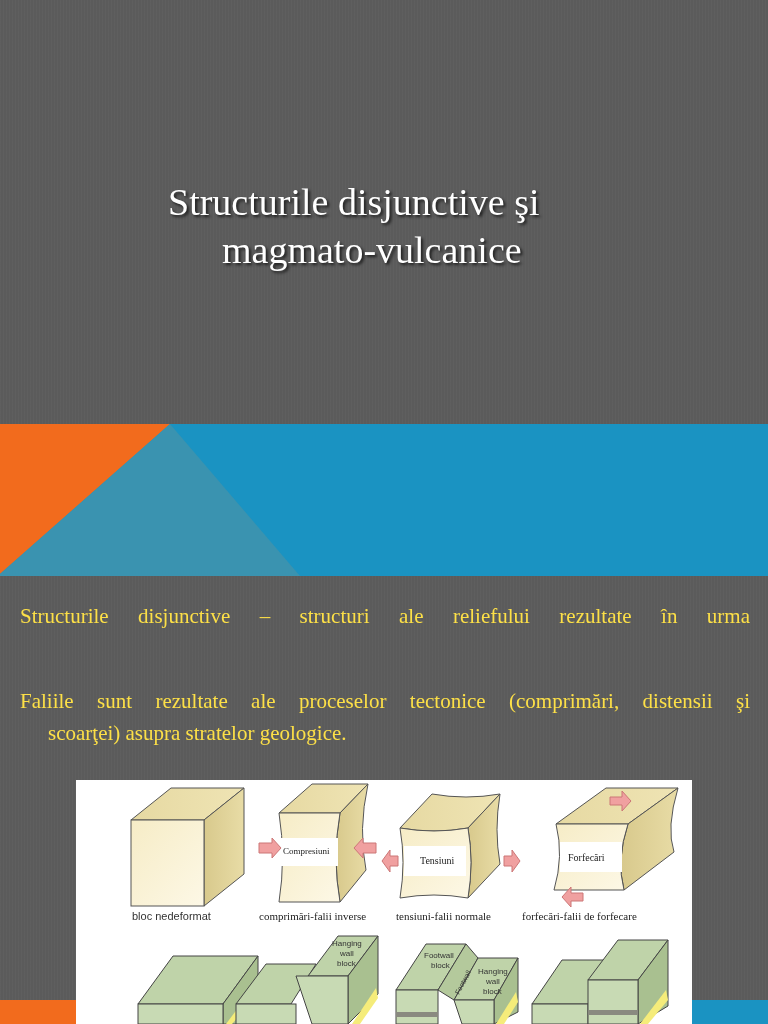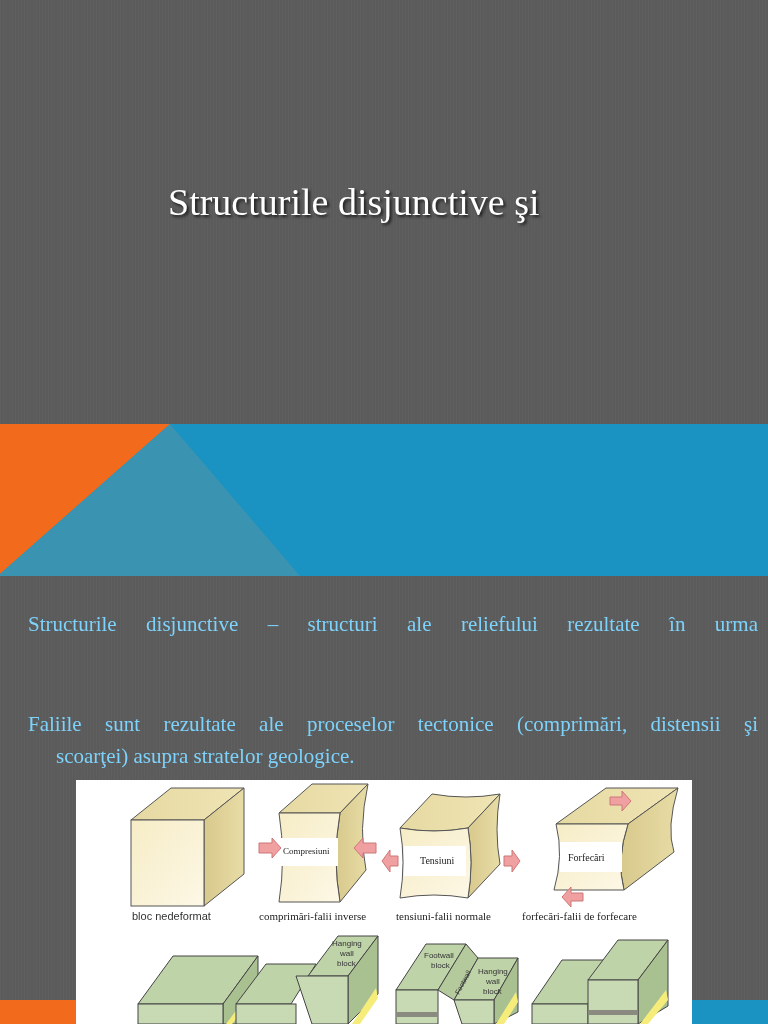--- a/index.html
+++ b/index.html
@@ -8,38 +8,39 @@
     background-image: repeating-linear-gradient(90deg, rgba(255,255,255,0.025) 0px, rgba(255,255,255,0.025) 1px, transparent 1px, transparent 3px);
     font-family:"Liberation Serif", "DejaVu Serif", serif; }
   .slide { position:absolute; left:0; width:768px;padding-left:28px; }
   .title-slide { top:0; height:424px; }
   .title { position:absolute; left:168px; top:178px; width:460px; color:#ffffff;
     font-size:38px; line-height:48px; text-shadow: 2px 2px 3px rgba(0,0,0,0.7); margin:0; font-weight:normal; }
   .title .l2 { display:block; padding-left:54px; }
   .band { position:absolute; left:0; top:424px; width:768px; height:152px; overflow:hidden; }
   .band svg { display:block; }
   .content-slide { top:576px; height:448px; }
-  .para { position:absolute; left:20px; width:730px; color:#7dd3fc; font-size:21px; line-height:32px;
-    text-align:justify; margin:8px; font-family:"Liberation Serif", serif; }
+  .para { position:absolute; left:20px; width:730px; color:#fde047; font-size:21px; line-height:32px;
+    text-align:justify; margin:0; font-family:"Liberation Serif", serif; }
   .para .indent { padding-left:28px; }
   .p1 { top:24px; }
-  .p2 { top:124px; }
+  .p2 { top:109px; }
   .figure { position:absolute; left:76px; top:780px; width:616px; height:244px; background:#ffffff; overflow:hidden; }
   .figure svg { display:block; }
   .bottom-orange { position:absolute; left:0; top:1000px; width:76px; height:24px; background:#f26b1d; }
   .bottom-blue { position:absolute; left:692px; top:1000px; width:76px; height:24px; background:#1a93c2; }
   .cap { font-family:"Liberation Serif", serif; fill:#222; }
   .capsans { font-family:"Liberation Sans", sans-serif; fill:#333; }
 </style>
 </head>
 <body>
 
 <div class="slide title-slide">
   <h1 class="title">
     <span>Structurile disjunctive şi</span>
+    <span class="l2">magmato-vulcanice</span>
   </h1>
 </div>
 
 <div class="band">
   <svg width="768" height="152" viewBox="0 0 768 152">
     <rect x="0" y="0" width="768" height="152" fill="#1a93c2"></rect>
     <polygon points="0,0 170,0 0,150" fill="#f26b1d"></polygon>
     <polygon points="170,0 300,152 0,152 0,150" fill="#3a93b0"></polygon>
   </svg>
 </div>

